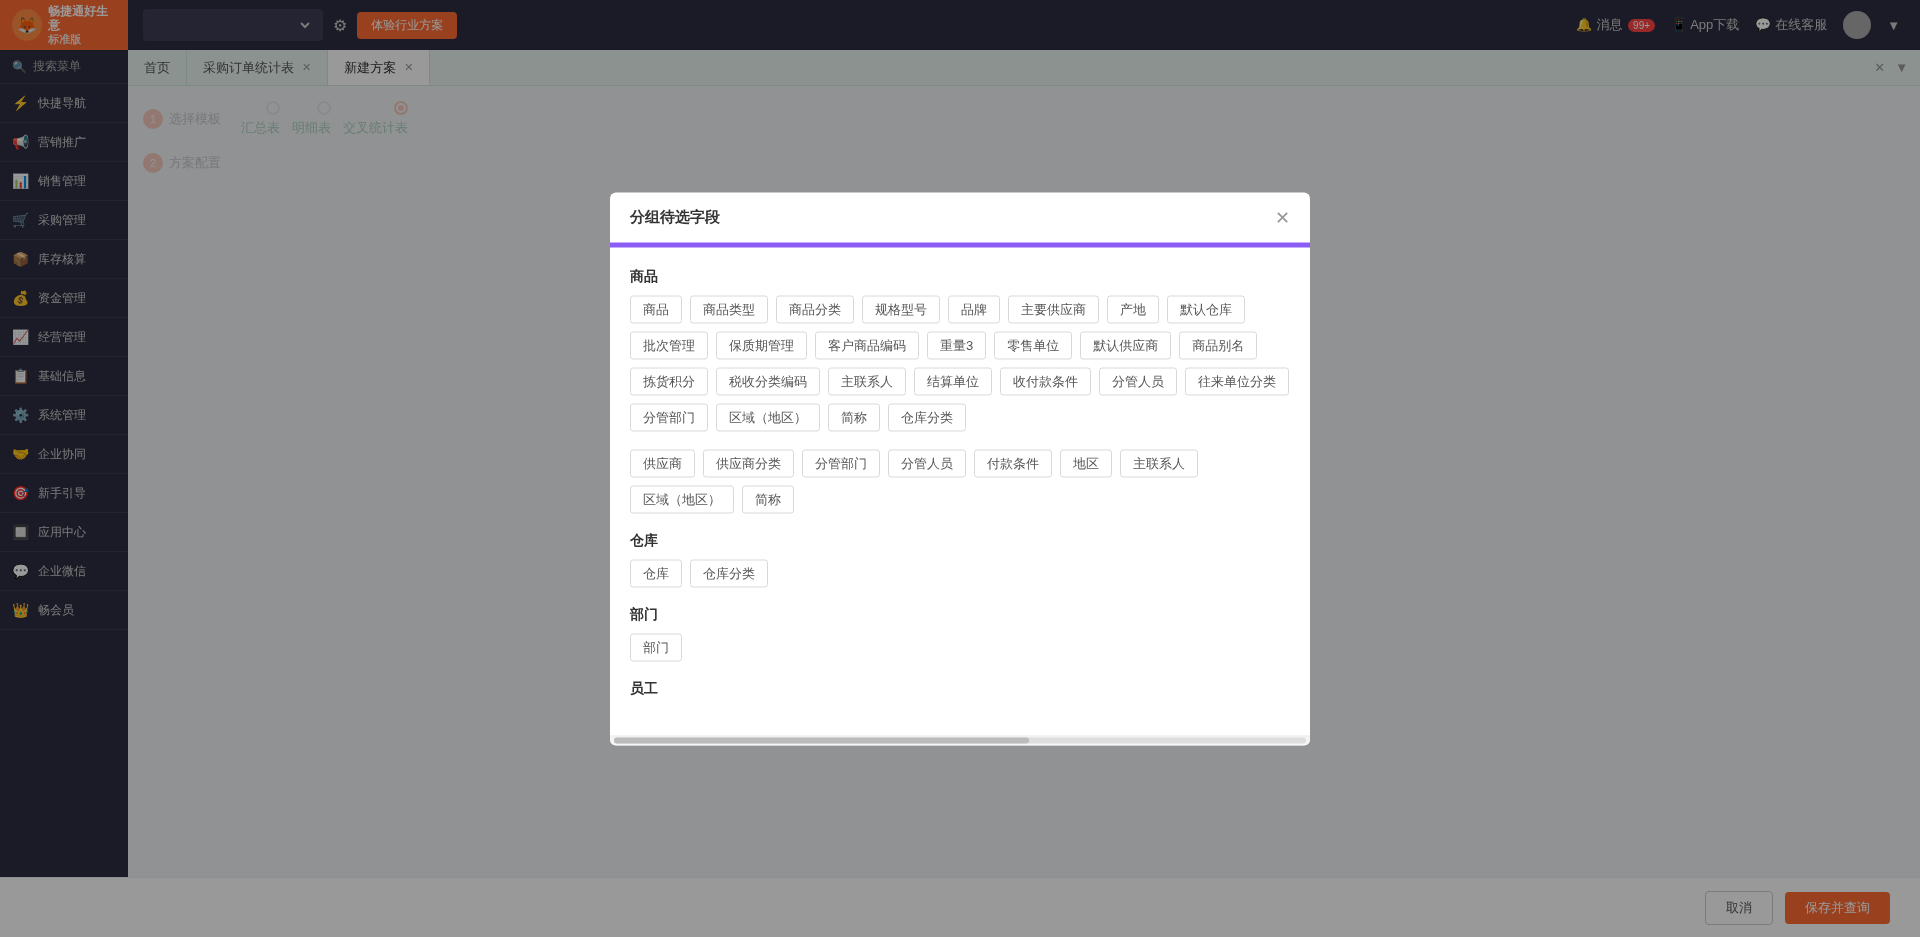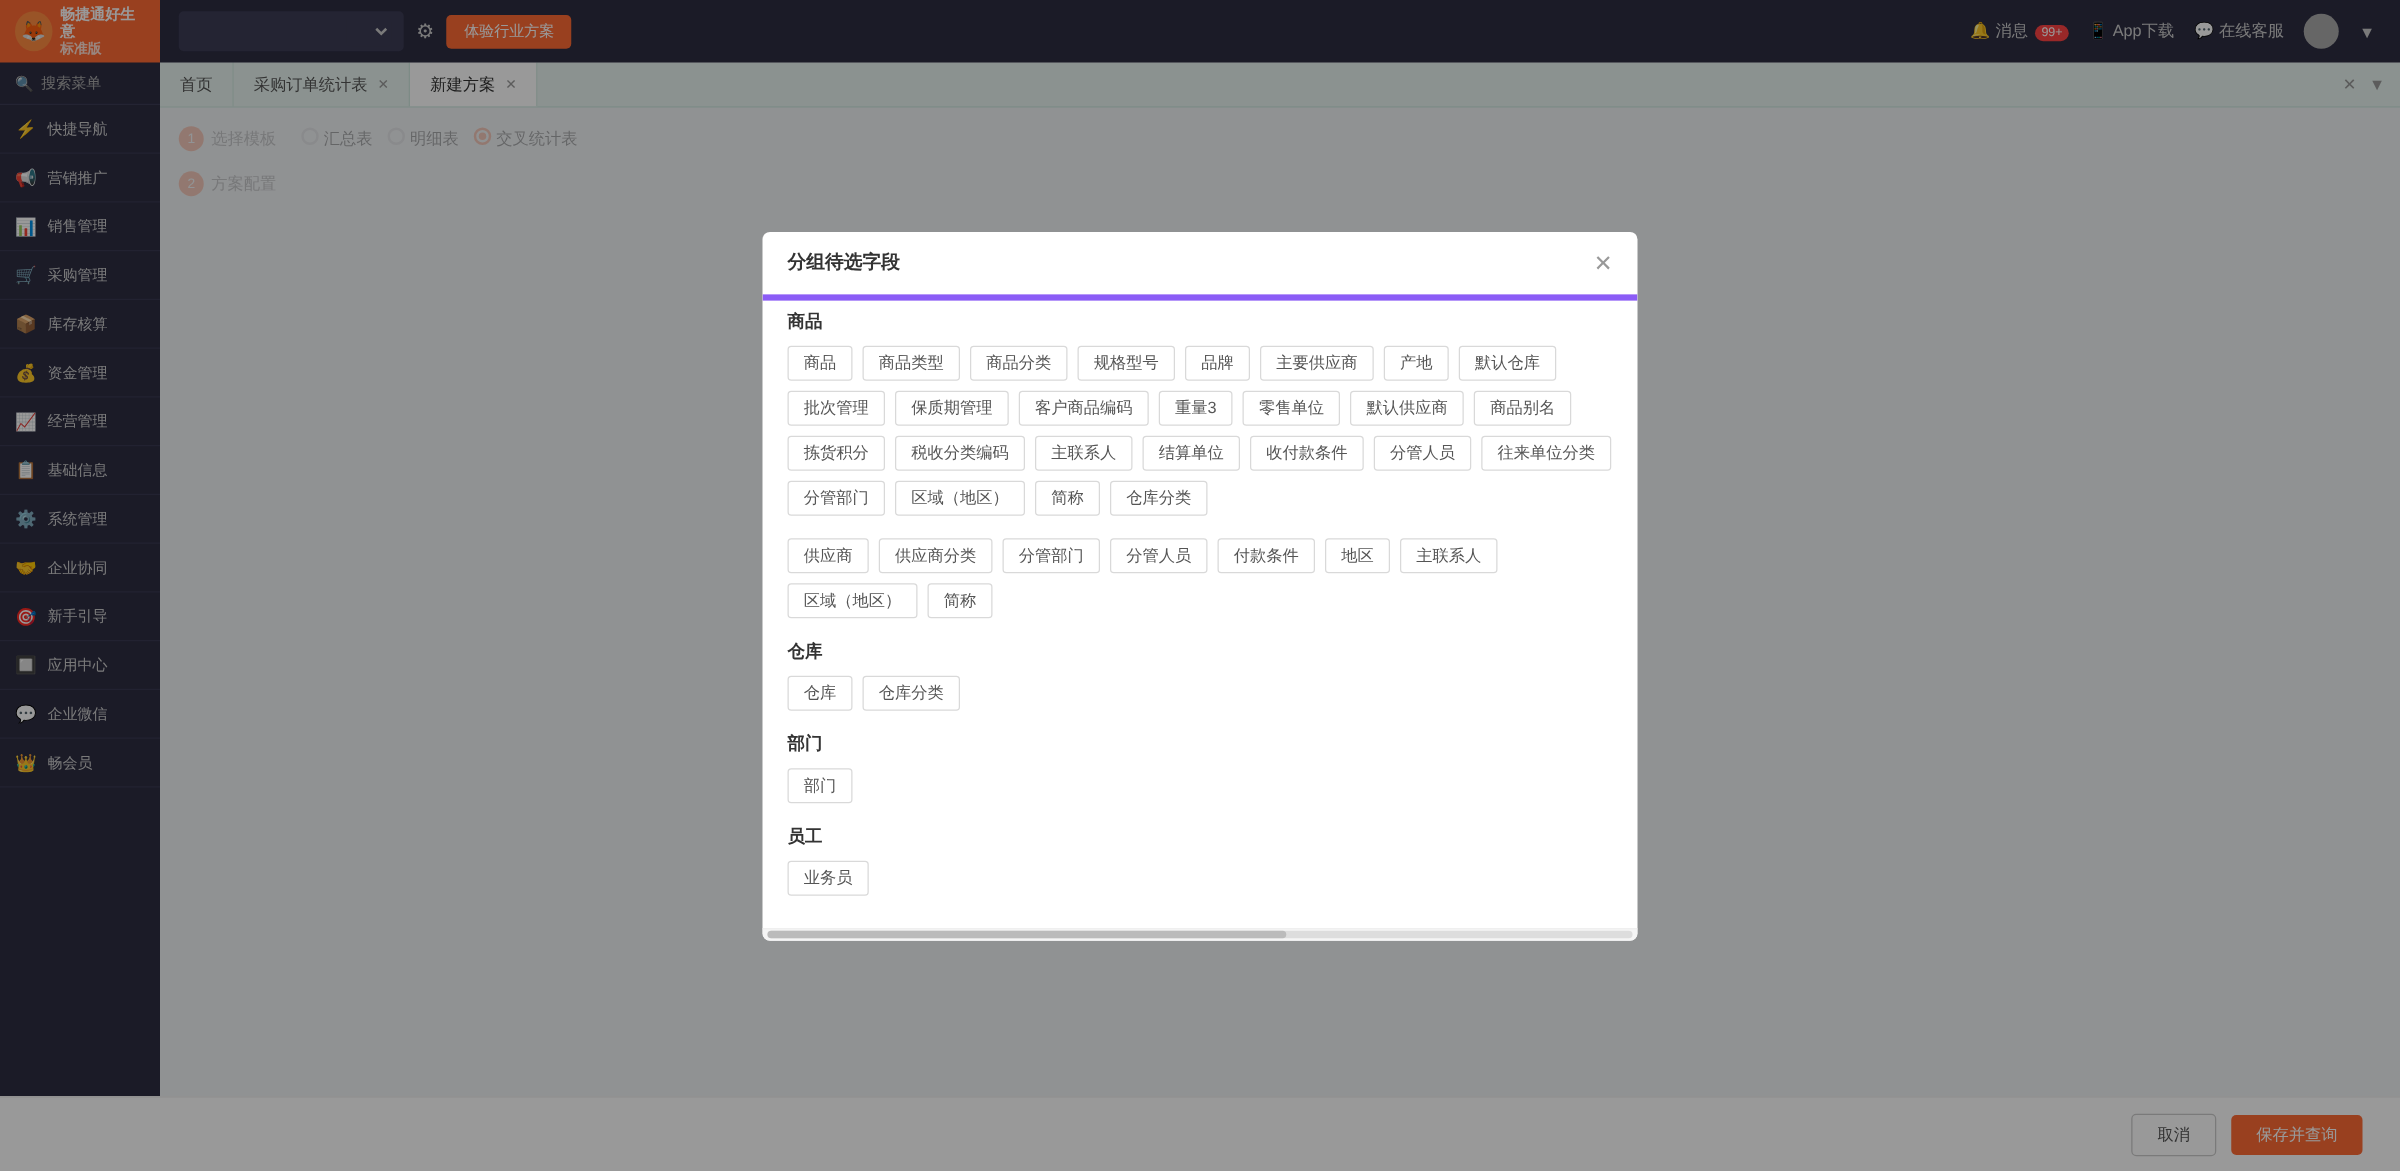--- a/index.html
+++ b/index.html
@@ -54,42 +54,42 @@
       position: fixed; left: 128px; top: 86px; right: 0; bottom: 0; background: #f5f5f5; overflow: hidden;
     }
     .main-inner { padding: 15px; }
     .page-title { font-size: 13px; color: #666; margin-bottom: 12px; }
 
     
     .step-bar { display: flex; align-items: center; margin-bottom: 16px; gap: 20px; }
     .step-item { display: flex; align-items: center; gap: 6px; font-size: 13px; color: #666; }
     .step-num { width: 20px; height: 20px; border-radius: 50%; background: #ff6b35; color: white; font-size: 11px; display: flex; align-items: center; justify-content: center; }
     .radio-group { display: flex; align-items: center; gap: 12px; }
-    .radio-item { display: flex; align-items: flex-start; gap: 4px; font-size: 13px; color: #000000; cursor: pointer; }
+    .radio-item { display: flex; align-items: flex-end; gap: 4px; font-size: 13px; color: #15803d; cursor: pointer; flex-direction: column; }
     .radio-dot { width: 14px; height: 14px; border-radius: 50%; border: 2px solid #ccc; display: flex; align-items: center; justify-content: center; }
     .radio-dot.selected { border-color: #ff6b35; }
     .radio-dot.selected::after { content: ''; width: 6px; height: 6px; border-radius: 50%; background: #ff6b35; }
 
     
     .overlay {
       position: fixed; left: 0; top: 0; width: 100%; height: 100%; background: rgba(0,0,0,0.4); z-index: 100;
     }
 
     
     .dialog {
       position: fixed; left: 50%; top: 50%; transform: translate(-50%, -50%); width: 700px; max-height: 590px;
       background: white; border-radius: 6px; z-index: 101; display: flex; flex-direction: column; overflow: hidden;
     }
     .dialog-header {
       display: flex; align-items: center; justify-content: space-between; padding: 14px 20px; border-bottom: 5px solid #8b5cf6; flex-shrink: 0; gap: 26px;
     }
     .dialog-title { font-size: 15px; font-weight: 600; color: #333; }
     .dialog-close { cursor: pointer; color: #999; font-size: 18px; }
     .dialog-body {
-      flex: 1; overflow-y: auto; padding: 8px 20px;
+      flex: 1; overflow-y: auto; padding: 20px 20px;
     }
     .dialog-body::-webkit-scrollbar { width: 6px; }
     .dialog-body::-webkit-scrollbar-thumb { background: #ddd; border-radius: 3px; }
 
     
     .field-section { margin-bottom: 18px; }
     .section-title { font-size: 14px; font-weight: 600; color: #333; margin-bottom: 10px; }
     .field-tags { display: flex; flex-wrap: wrap; gap: 8px; }
     .field-tag {
       border: 1px solid #d9d9d9; border-radius: 3px; padding: 4px 12px; font-size: 13px; color: #555;
@@ -333,23 +333,20 @@
         </div>
       </div>
       <div class="field-section">
         <div class="section-title">部门</div>
         <div class="field-tags">
           <div class="field-tag">部门</div>
         </div>
       </div>
       <div class="field-section">
         <div class="section-title">员工</div>
-        <div class="field-tags">
-          <div class="field-tag">业务员</div>
-        </div>
       </div>
     </div>
   <div class="dialog-scrollbar-bottom">
     <div class="h-scrollbar">
       <div class="h-scrollbar-thumb"></div>
     </div>
   </div>
 </div>
 
 <div class="bottom-bar">

